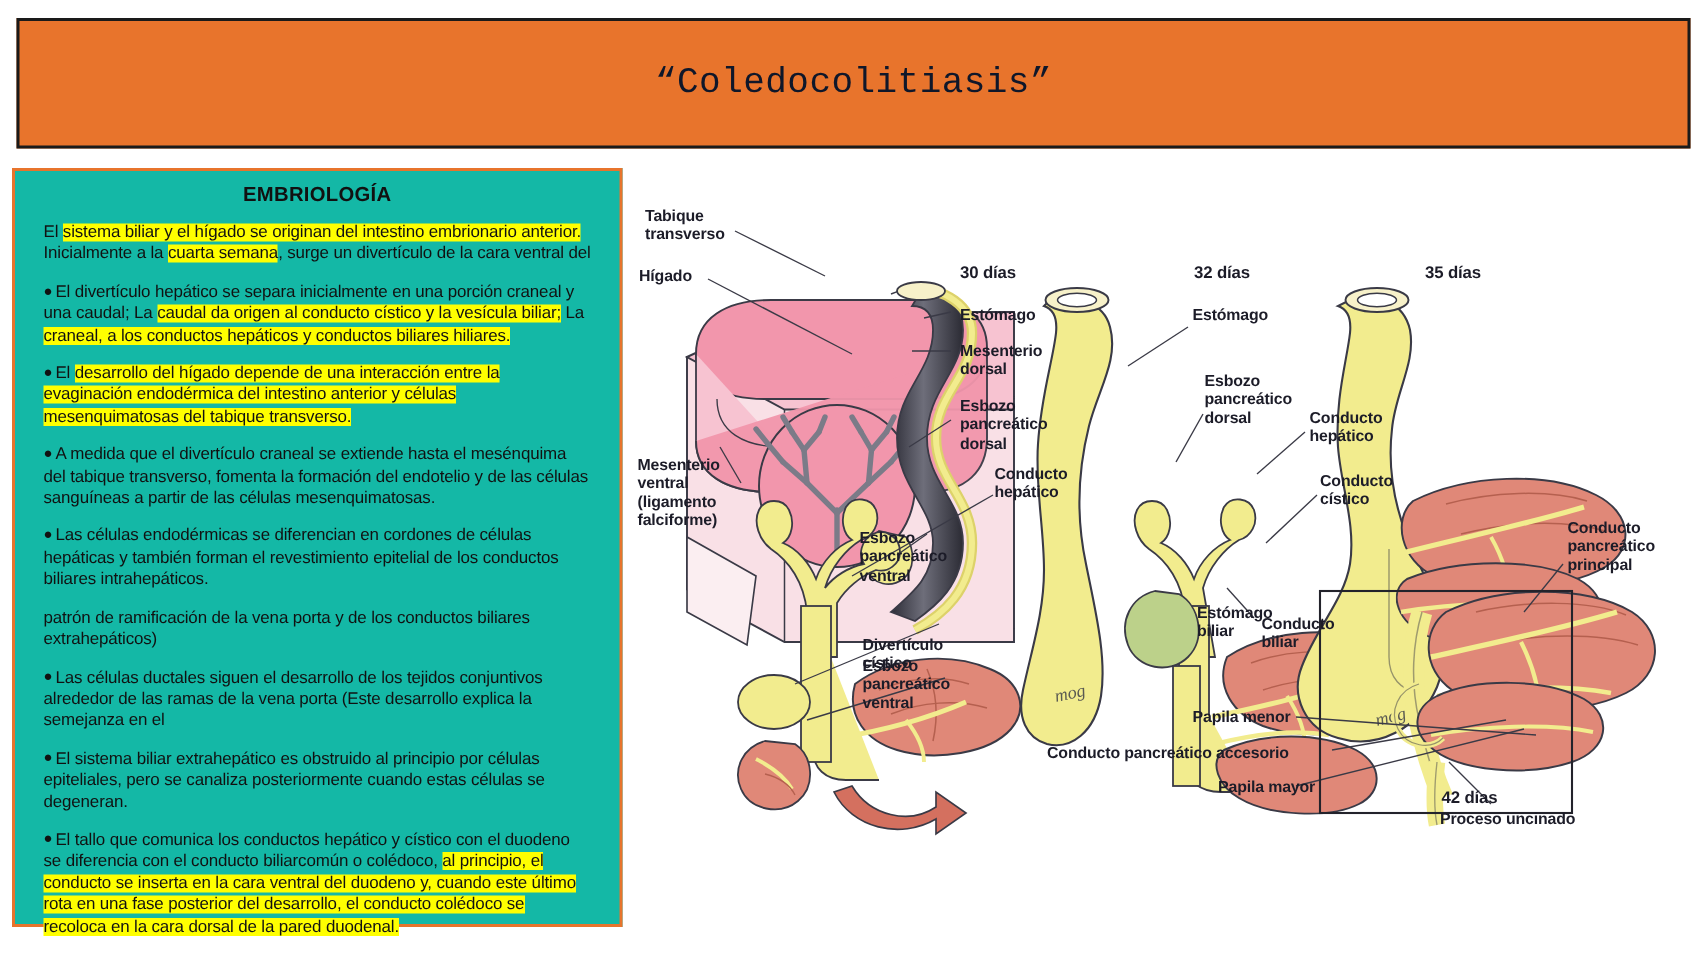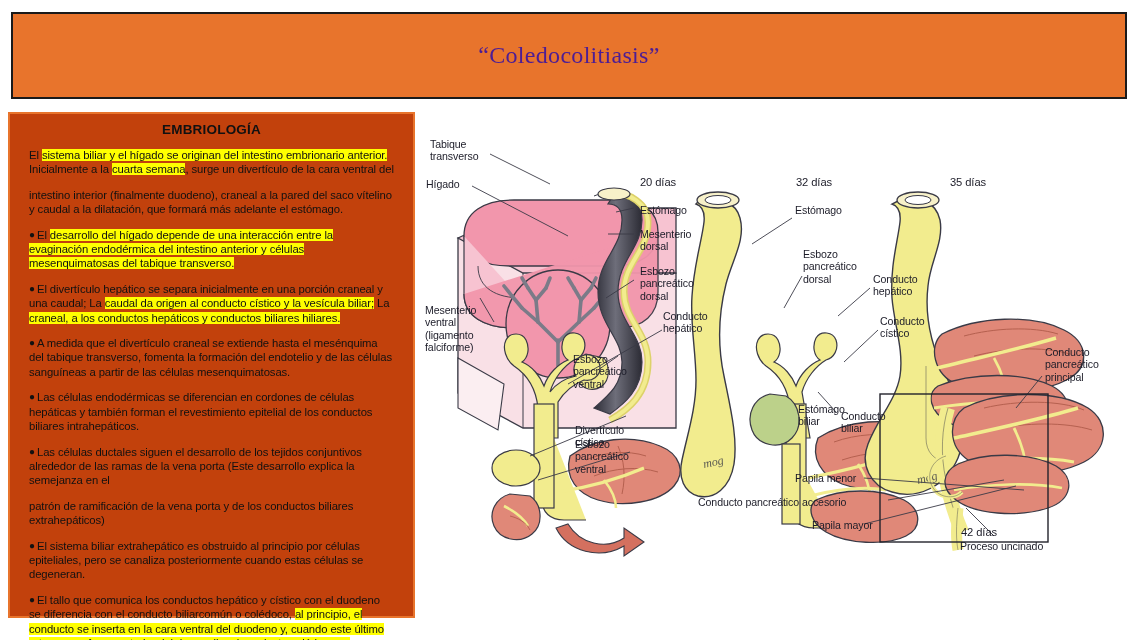--- a/index.html
+++ b/index.html
@@ -20,35 +20,35 @@
     left: 11px; top: 12px;
     width: 1116px; height: 87px;
     background: #E8742C;
     border: 2px solid #1a1a1a;
     box-sizing: border-box;
     display: flex;
     align-items: center;
     justify-content: center;
   }
   #header-title {
-    color: #4c1d95;
+    color: #0f172a;
     font-size: 24px;
     font-weight: 400;
     letter-spacing: 0.3px;
-    font-family: Liberation Serif, serif;
+    font-family: Liberation Mono, monospace;
   }
 
   
   #text-panel {
     position: absolute;
     left: 8px; top: 112px;
     width: 407px; height: 506px;
     border: 2px solid #E8742C;
     box-sizing: border-box;
-    background: #c2410c;
+    background: #14b8a6;
     padding: 6px 8px 4px 8px;
   }
   #panel-heading {
     text-align: center;
     font-weight: bold;
     font-size: 13.5px;
     margin: 2px 0 9px 0;
     letter-spacing: 0.2px;
   }
   .para {
@@ -77,41 +77,41 @@
   #figure svg { display: block; }
 
   .fig-label {
     position: absolute;
     font-family: "Liberation Sans", sans-serif;
     font-size: 10.6px;
     line-height: 12.4px;
     color: #1c1c28;
     white-space: pre-line;
     letter-spacing: -0.1px;
+    font-weight: bold;
   }
   .day-label { font-size: 11.2px; color: #1c1c28; }
 </style>
 </head>
 <body>
 
 <div id="header-banner">
   <div id="header-title">“Coledocolitiasis”</div>
 </div>
 
 <div id="text-panel">
   <div id="panel-heading">EMBRIOLOGÍA</div>
   <div id="panel-body">
       <div class="para"><span>El </span><mark>sistema biliar y el hígado se originan del intestino embrionario anterior.</mark><span> Inicialmente a la </span><mark>cuarta semana</mark><span>, surge un divertículo de la cara ventral del</span></div>
-      <div class="para"><span>intestino interior (finalmente duodeno), craneal a la pared del saco vítelino y caudal a la dilatación, que formará más adelante el estómago.</span></div>
+      <div class="para"><span class="bullet">●</span><span>El divertículo hepático se separa inicialmente en una porción craneal y una caudal; La </span><mark>caudal da origen al conducto cístico y la vesícula biliar;</mark><span> La </span><mark>craneal, a los conductos hepáticos y conductos biliares hiliares.</mark></div>
       <div class="para"><span class="bullet">●</span><span>El </span><mark>desarrollo del hígado depende de una interacción entre la evaginación endodérmica del intestino anterior y células mesenquimatosas del tabique transverso.</mark></div>
-      <div class="para"><span class="bullet">●</span><span>El divertículo hepático se separa inicialmente en una porción craneal y una caudal; La </span><mark>caudal da origen al conducto cístico y la vesícula biliar;</mark><span> La </span><mark>craneal, a los conductos hepáticos y conductos biliares hiliares.</mark></div>
       <div class="para"><span class="bullet">●</span><span>A medida que el divertículo craneal se extiende hasta el mesénquima del tabique transverso, fomenta la formación del endotelio y de las células sanguíneas a partir de las células mesenquimatosas.</span></div>
       <div class="para"><span class="bullet">●</span><span>Las células endodérmicas se diferencian en cordones de células hepáticas y también forman el revestimiento epitelial de los conductos biliares intrahepáticos.</span></div>
+      <div class="para"><span>patrón de ramificación de la vena porta y de los conductos biliares extrahepáticos)</span></div>
       <div class="para"><span class="bullet">●</span><span>Las células ductales siguen el desarrollo de los tejidos conjuntivos alrededor de las ramas de la vena porta (Este desarrollo explica la semejanza en el</span></div>
-      <div class="para"><span>patrón de ramificación de la vena porta y de los conductos biliares extrahepáticos)</span></div>
       <div class="para"><span class="bullet">●</span><span>El sistema biliar extrahepático es obstruido al principio por células epiteliales, pero se canaliza posteriormente cuando estas células se degeneran.</span></div>
       <div class="para"><span class="bullet">●</span><span>El tallo que comunica los conductos hepático y cístico con el duodeno se diferencia con el conducto biliarcomún o colédoco, </span><mark>al principio, el conducto se inserta en la cara ventral del duodeno y, cuando este último rota en una fase posterior del desarrollo, el conducto colédoco se recoloca en la cara dorsal de la pared duodenal.</mark></div>
     </div>
 </div>
 
 <div id="figure">
 
   <svg width="716" height="520" viewBox="0 0 716 520">
     <defs>
       <linearGradient id="gStomach" x1="0" y1="0" x2="1" y2="0">
@@ -377,18 +377,18 @@
 biliar</div>
       <div class="fig-label" style="left: 423px; top: 302px;">Conducto
 biliar</div>
       <div class="fig-label" style="left: 627px; top: 238px;">Conducto
 pancreático
 principal</div>
       <div class="fig-label" style="left: 377px; top: 364px;">Papila menor</div>
       <div class="fig-label" style="left: 280px; top: 388px;">Conducto pancreático accesorio</div>
       <div class="fig-label" style="left: 382px; top: 411px; padding-left: 12px;">Papila mayor</div>
       <div class="fig-label" style="left: 542px; top: 432px;">Proceso uncinado</div>
-      <div class="fig-label day-label" style="left: 222px; top: 68px;">20 días</div>
+      <div class="fig-label day-label" style="left: 222px; top: 68px;">30 días</div>
       <div class="fig-label day-label" style="left: 332px; top: 68px; margin-left: 46px;">32 días</div>
       <div class="fig-label day-label" style="left: 532px; top: 68px;">35 días</div>
       <div class="fig-label day-label" style="left: 543px; top: 418px;">42 días</div>
     </div>
 </div>
 
 </body></html>

